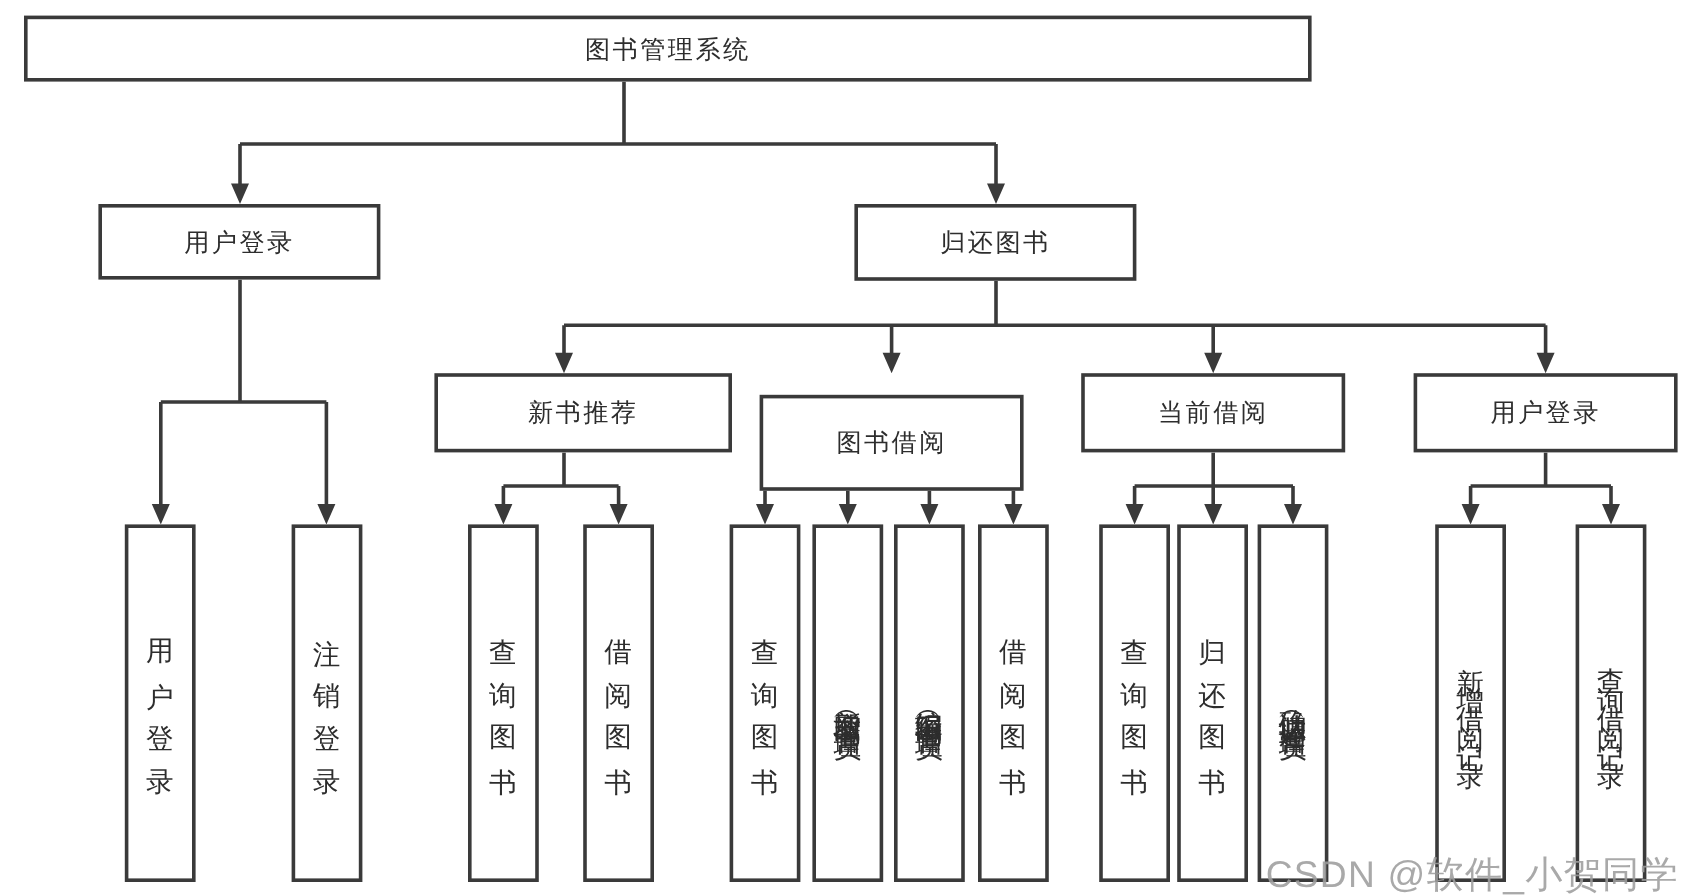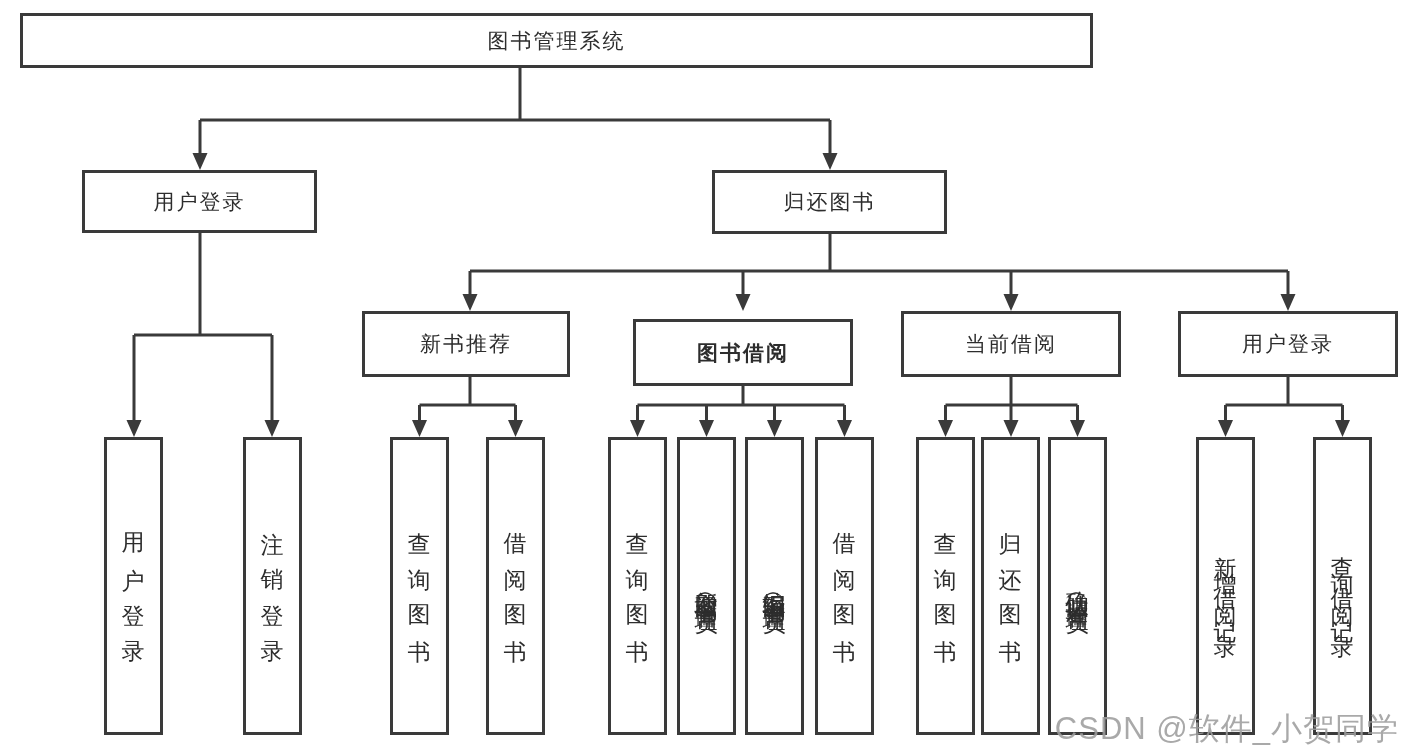--- a/index.html
+++ b/index.html
@@ -81,22 +81,22 @@
       M938 420 L953 420 L945.5 437 Z  M1003.5 420 L1018.5 420 L1011 437 Z
       M1070 420 L1085 420 L1077.5 437 Z
       M1218 420 L1233 420 L1225.5 437 Z  M1335 420 L1350 420 L1342.5 437 Z"></path>
   </svg>
 
   <div class="box h-box" style="left:20px;top:13px;width:1073px;height:55px;">图书管理系统</div>
 
   <div class="box h-box" style="left:82px;top:170px;width:235px;height:63px;">用户登录</div>
   <div class="box h-box" style="left:712px;top:170px;width:235px;height:64px;">归还图书</div>
 
-  <div class="box h-box" style="left:362px;top:311px;width:208px;height:66px;">新书推荐</div>
-  <div class="box h-box" style="left:633px;top:319px;width:220px;height:67px;font-weight:bold;">图书借阅</div>
+  <div class="box h-box" style="left:362px;top:311px;width:248px;height:66px;">新书推荐</div>
+  <div class="box h-box" style="left:633px;top:329px;width:220px;height:80px;">图书借阅</div>
   <div class="box h-box" style="left:901px;top:311px;width:220px;height:66px;font-family:Liberation Mono, monospace;">当前借阅</div>
   <div class="box h-box" style="left:1178px;top:311px;width:220px;height:66px;">用户登录</div>
 
   <div class="box leaf" style="left:104px;">
     <span class="v-label" style="letter-spacing: 36px;">用户登录</span>
   </div>
   <div class="box leaf" style="left:243px;">
     <span class="v-label" style="letter-spacing: 36px;">注销登录</span>
   </div>
 

